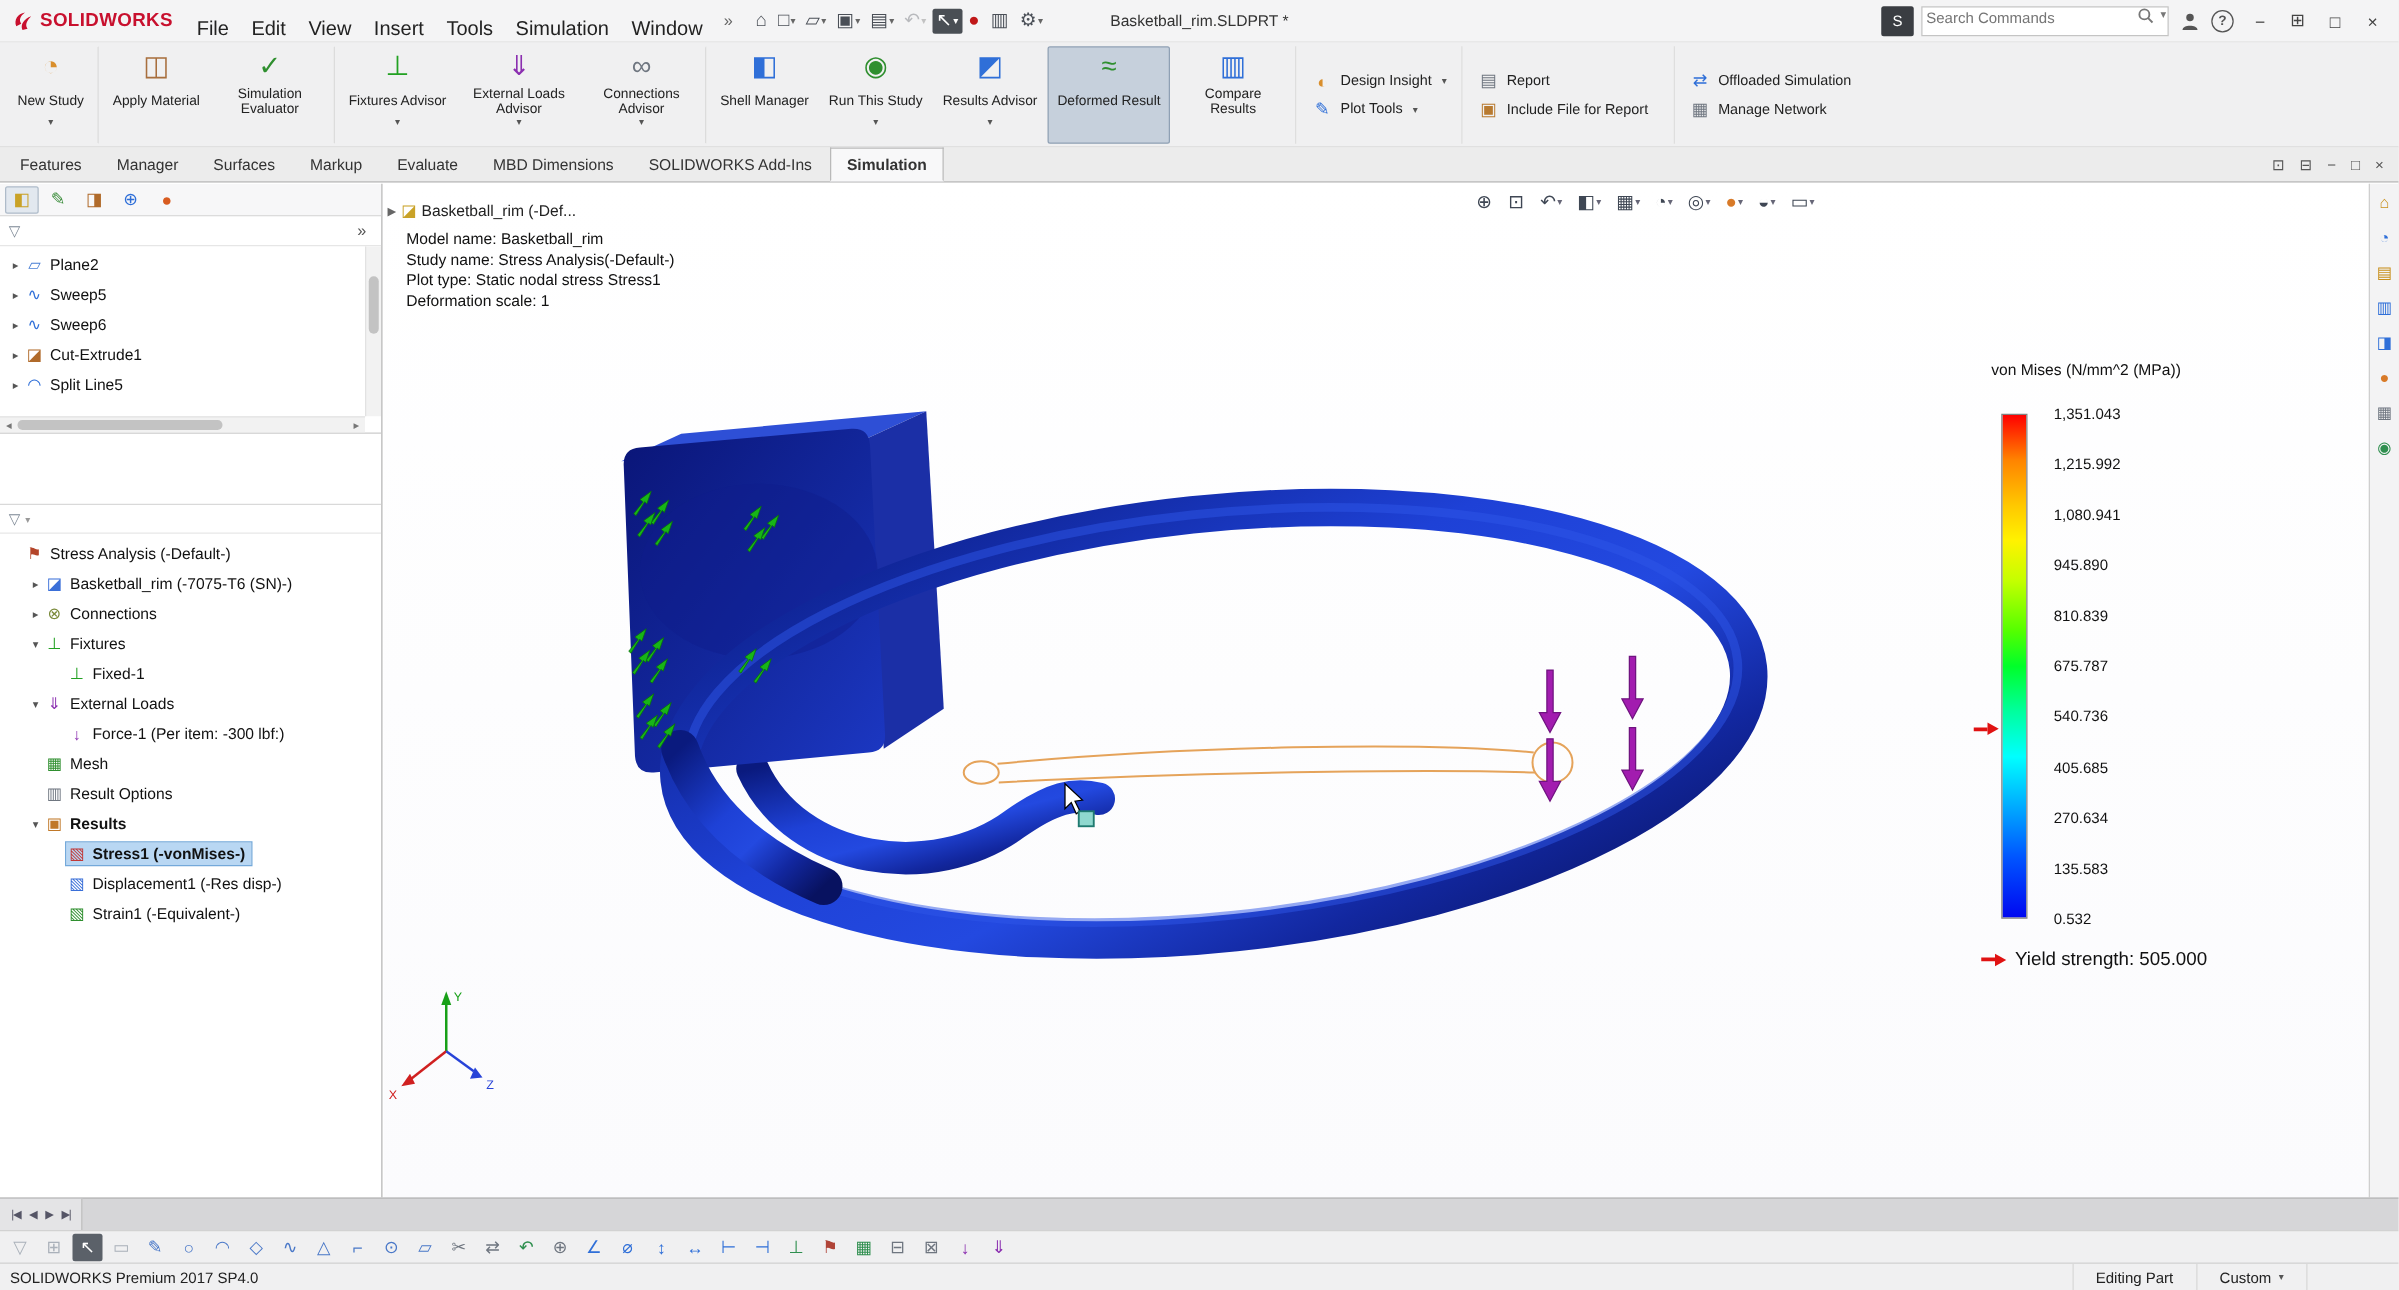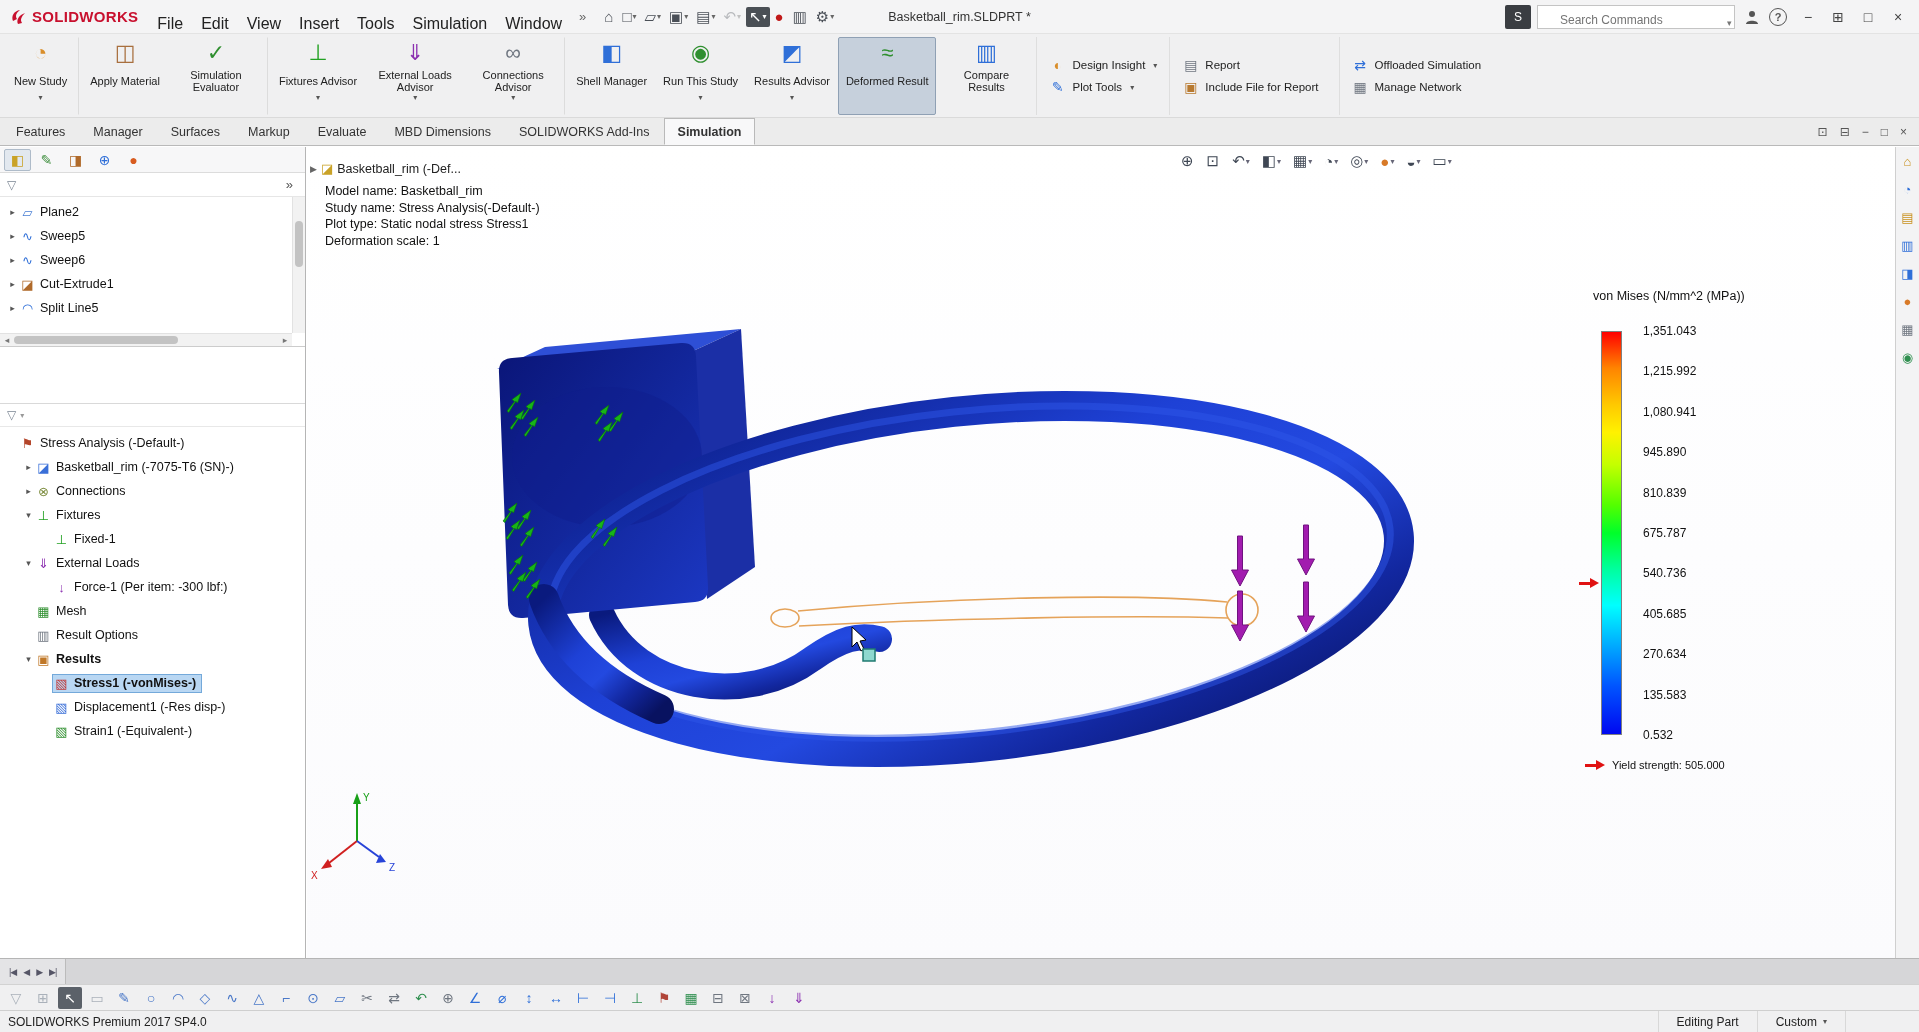--- a/index.html
+++ b/index.html
@@ -20,21 +20,21 @@
   .qat-glyph{font-size:15px;color:#4a4f57;line-height:16px}
   .qat-dd{font-size:8px;color:#666;margin-left:1px}
   .qat-btn.disabled{opacity:.35}
   .qat-btn.pressed{background:#4a4f55}
   .qat-btn.pressed .qat-glyph,.qat-btn.pressed .qat-dd{color:#fff}
   .qat-btn.red .qat-glyph{color:#c01818}
   .doc-title{position:absolute;left:50%;transform:translateX(-50%);font-size:12.5px;color:#333;white-space:nowrap}
   .tb-right{margin-left:auto;display:flex;align-items:center;gap:6px}
   .search-scope{width:26px;height:24px;background:#3a3d42;color:#fff;display:flex;align-items:center;
                 justify-content:center;font-size:12px;border-radius:2px}
-  .searchbox{display:flex;align-items:flex-end;background:#fff;border:1px solid #c4c4c4;height:24px;width:198px;padding:0 20px;gap:5px}
+  .searchbox{display:flex;align-items:flex-start;background:#fff;border:1px solid #c4c4c4;height:24px;width:198px;padding:0 1px;gap:5px}
   .searchbox input{border:none;outline:none;flex:1;font-size:12px;font-family:inherit;color:#333;background:transparent;cursor:text}
   .sb-dd{font-size:9px;color:#777}
   .tbi{width:22px;height:22px;display:flex;align-items:center;justify-content:center;color:#444}
   .help-btn{width:18px;height:18px;border:1.4px solid #555;border-radius:50%;display:flex;align-items:center;
             justify-content:center;font-size:11px;font-weight:bold;color:#555}
   .win-btn{width:30px;height:26px;display:flex;align-items:center;justify-content:center;font-size:14px;color:#444}
   
   .ribbon{position:absolute;top:34px;left:0;right:0;height:84px;background:#f0f0f1;border-bottom:1px solid #dadada;
           display:flex;align-items:stretch;padding:3px 4px 2px 6px}
   .rb-large{display:flex}
@@ -103,21 +103,21 @@
   .lg-title{font-size:12.5px;color:#111;margin-left:8px;white-space:nowrap}
   .lg-body{position:relative;margin-top:28px;height:404px}
   .lg-bar{position:absolute;left:16px;top:0;width:21px;height:404px;border:1px solid #808080;
     background:linear-gradient(to bottom,#ff0000 0%,#ff8400 9%,#ffc800 18%,#fff200 25%,#c4ff00 33%,#54ff00 43%,
       #00ff2a 50%,#00ff9e 59%,#00ffff 68%,#00aaff 78%,#0055ff 88%,#0008f0 100%)}
   .lg-vals{position:absolute;left:58px;top:-6px;height:416px;display:flex;flex-direction:column;justify-content:space-between}
   .lg-v{font-size:12px;color:#111;height:12px;line-height:12px;white-space:nowrap}
   .yield-ptr{position:absolute;left:-6px;top:247px;display:flex;align-items:center}
   .ya-line{display:block;width:11px;height:3px;background:#e01212}
   .ya-head{display:block;width:0;height:0;border-top:5px solid transparent;border-bottom:5px solid transparent;border-left:9px solid #e01212}
-  .lg-yield{margin-top:24px;display:flex;align-items:center;gap:7px;font-size:11px;color:#111}
+  .lg-yield{margin-top:24px;display:flex;align-items:center;gap:7px;font-size:15px;color:#111}
   .yield-ptr2{display:flex;align-items:center}
   
   .taskpane{position:absolute;top:147px;right:0;width:24px;bottom:74px;background:#f3f3f4;border-left:1px solid #cfcfcf;
             display:flex;flex-direction:column;align-items:center;padding-top:8px;gap:14px;z-index:4}
   .tp-icon{font-size:13px;line-height:14px}
   
   .btabs{position:absolute;left:0;right:0;top:958px;height:26px;background:#d6d6d8;border-top:1px solid #b5b5b5;
          display:flex;align-items:stretch;z-index:5}
   .bt-nav{display:flex;align-items:center;gap:3px;padding:0 7px;color:#556;font-size:9px;background:#e4e4e6;border-right:1px solid #bbb}
   .bt-navbtn{padding:0 2px;letter-spacing:-1px}

